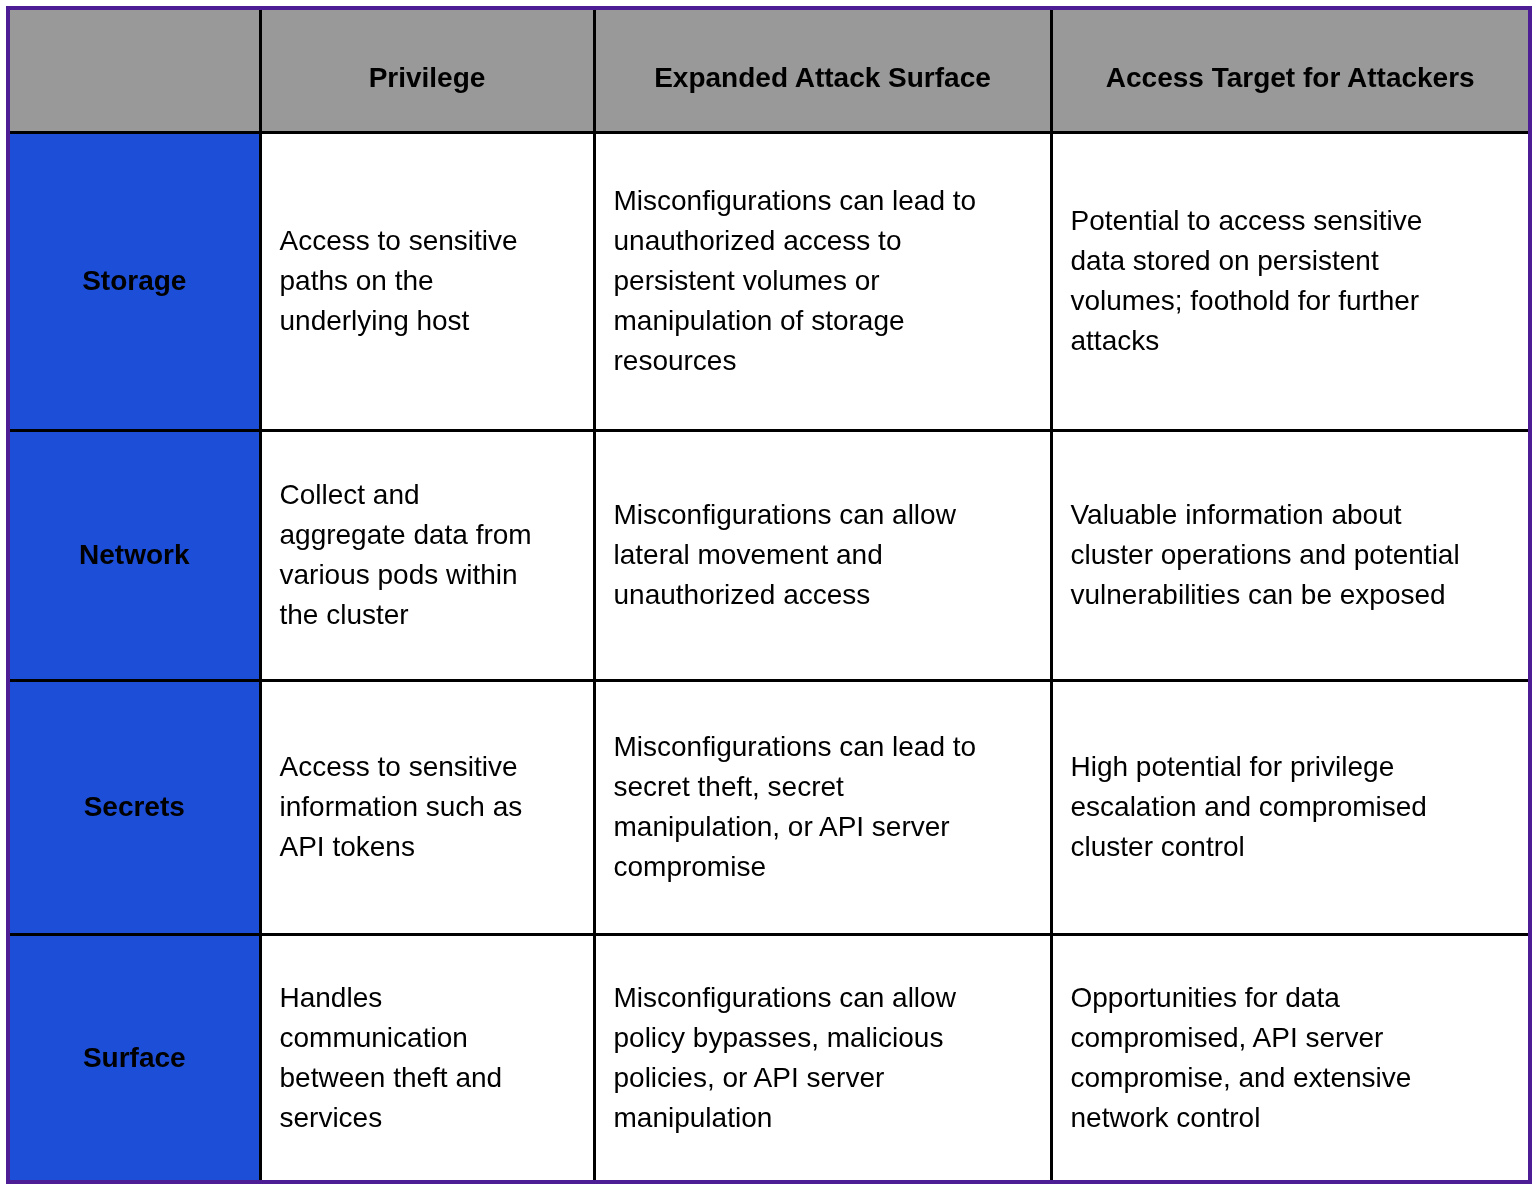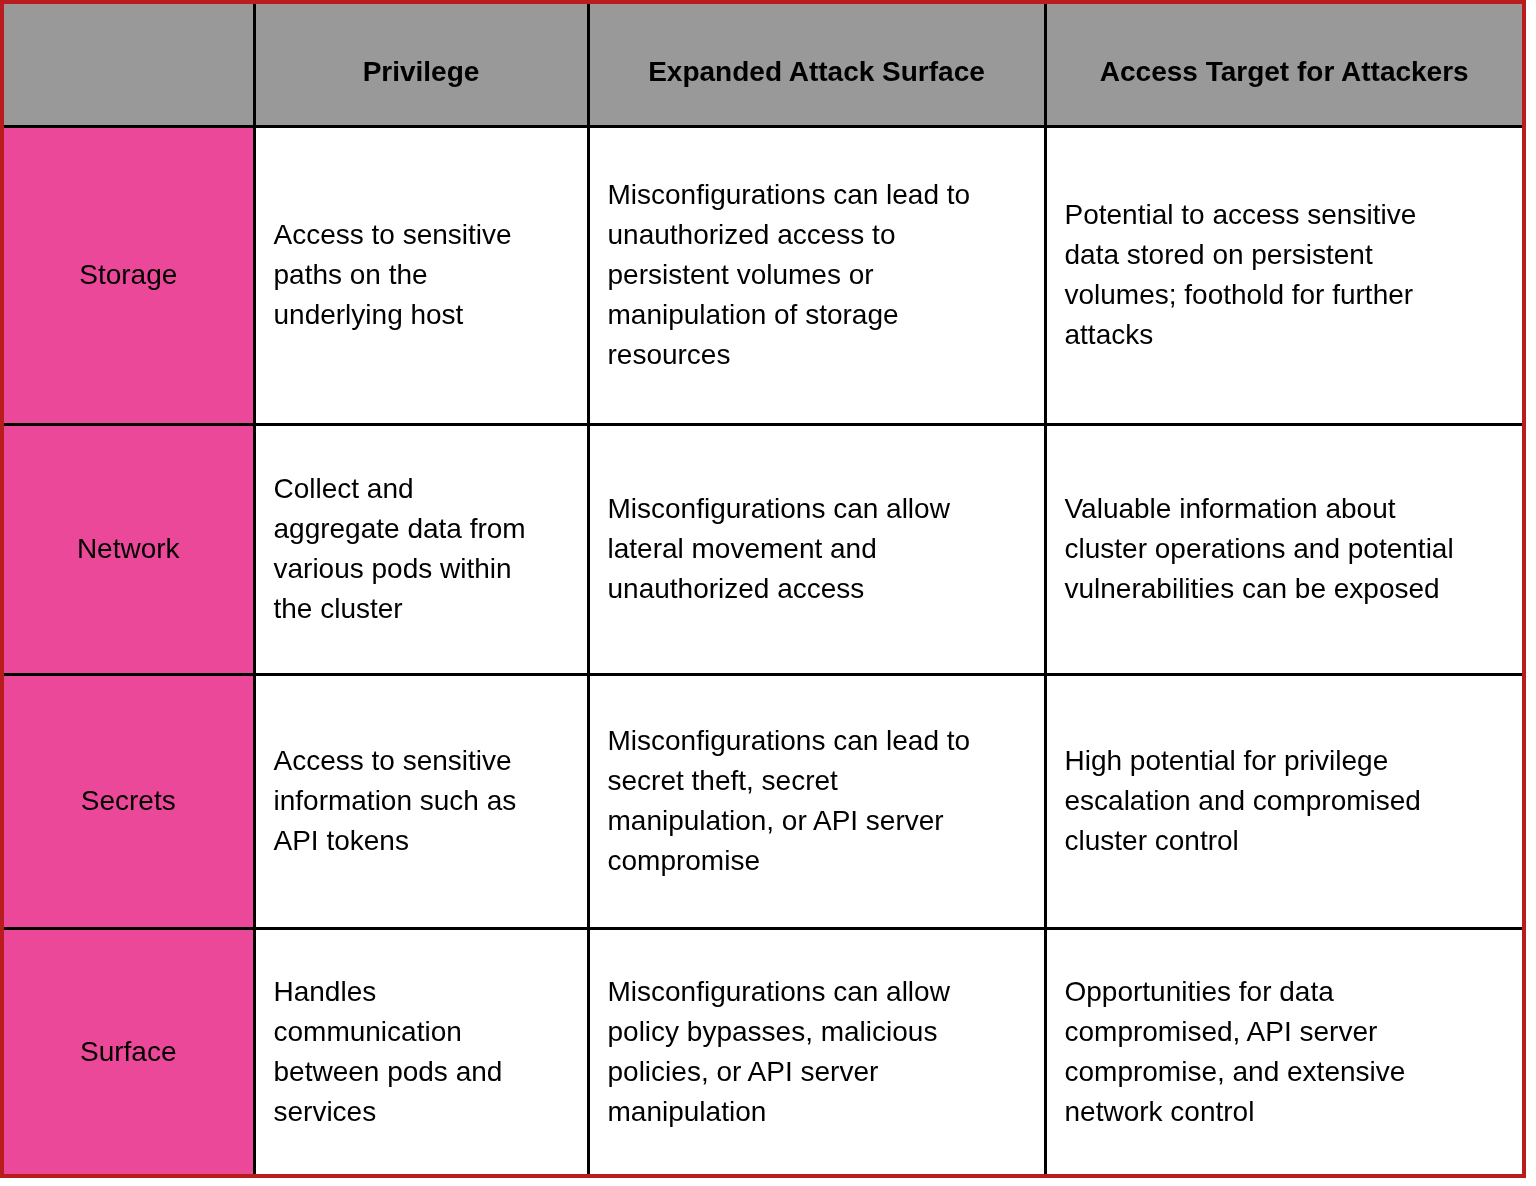--- a/index.html
+++ b/index.html
@@ -7,46 +7,46 @@
     padding: 0;
     background: #ffffff;
     width: 1536px;
     height: 1186px;
     font-family: "Liberation Sans", "DejaVu Sans", sans-serif;
     color: #000000;
   }
   table.risk-table {
     border-collapse: collapse;
     table-layout: fixed;
-    margin: 0;
+    margin: 6px;
     width: 1522px;
     height: 1174px;
-    border: 4px solid #b91c1c;
+    border: 4px solid #4c1d95;
     background: #ffffff;
   }
   table.risk-table th,
   table.risk-table td {
     border: 3px solid #000000;
     vertical-align: middle;
     white-space: pre-line;
     font-size: 28px;
     line-height: 40px;
     box-sizing: border-box;
   }
   
   table.risk-table thead th {
     background: #999999;
     font-weight: bold;
     text-align: center;
     padding: 24px 8px 8px 8px;
   }
   
   table.risk-table td.row-label {
-    background: #ec4899;
-    font-weight: normal;
+    background: #1d4ed8;
+    font-weight: bold;
     text-align: center;
     padding: 8px;
   }
   
   table.risk-table td.body-cell {
     background: #ffffff;
     text-align: left;
     padding: 10px 12px 10px 18px;
   }
   col.c0 { width: 252px; }
@@ -111,21 +111,21 @@
 manipulation, or API server
 compromise</td>
       <td class="body-cell">High potential for privilege
 escalation and compromised
 cluster control</td>
     </tr>
     <tr style="height:248px;">
       <td class="row-label">Surface</td>
       <td class="body-cell">Handles
 communication
-between pods and
+between theft and
 services</td>
       <td class="body-cell">Misconfigurations can allow
 policy bypasses, malicious
 policies, or API server
 manipulation</td>
       <td class="body-cell">Opportunities for data
 compromised, API server
 compromise, and extensive
 network control</td>
     </tr>

